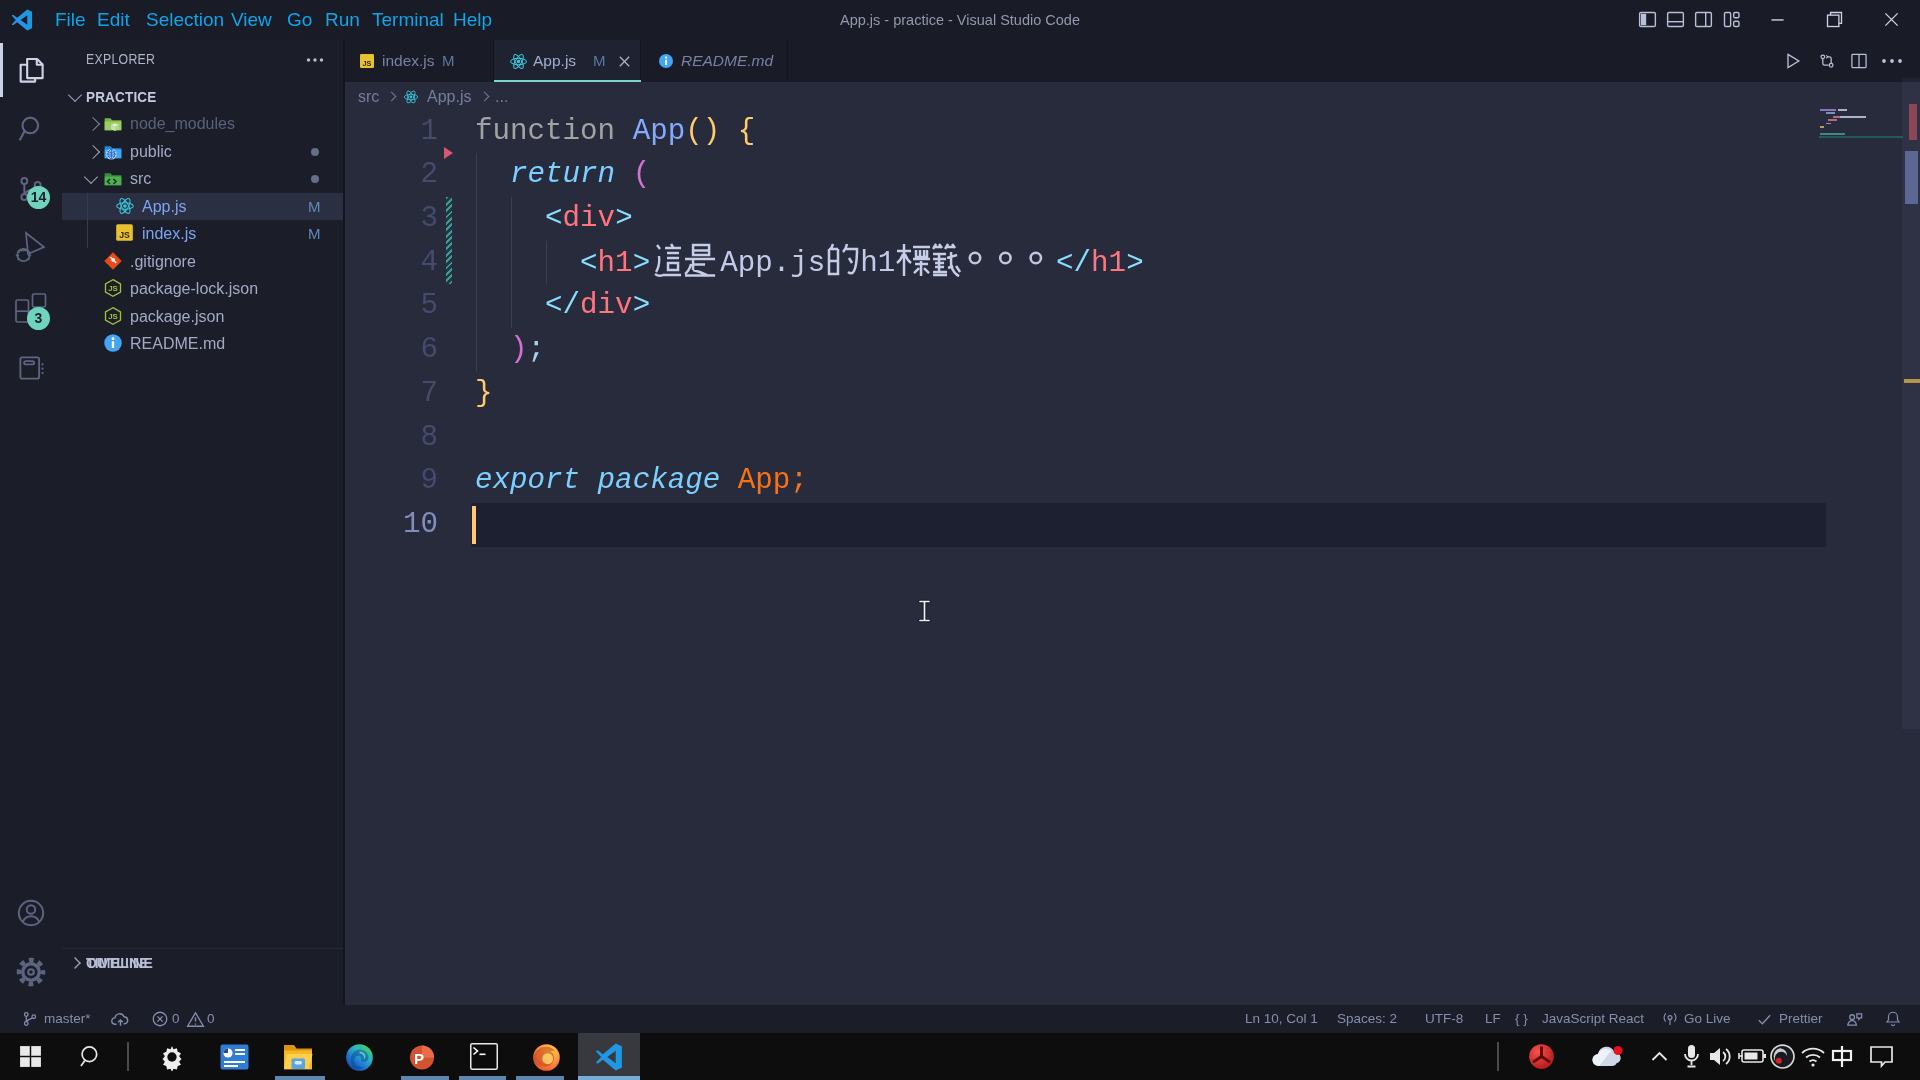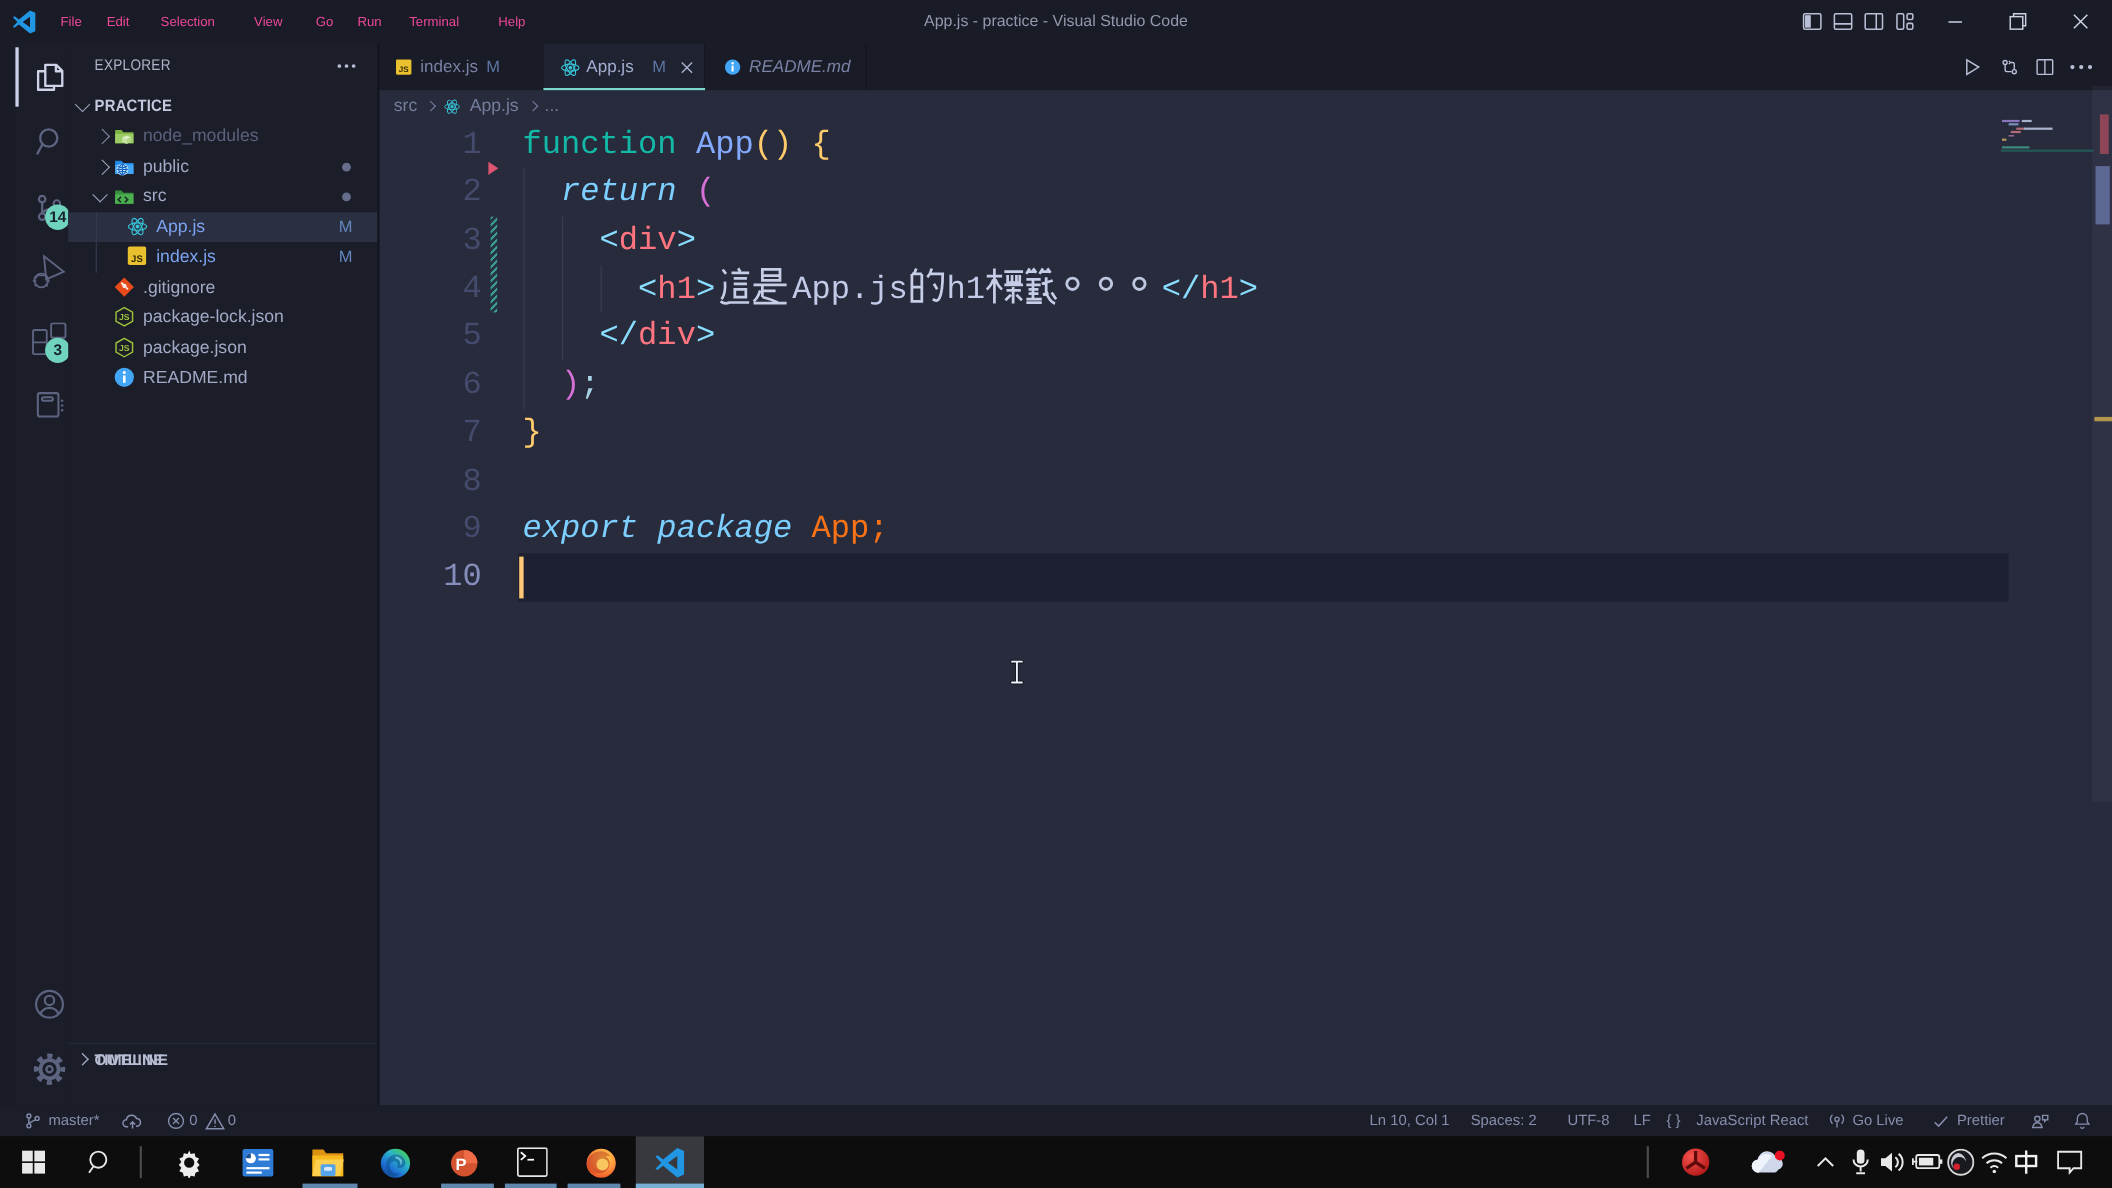--- a/index.html
+++ b/index.html
@@ -1,24 +1,24 @@
 <!DOCTYPE html>
 <html><head>
 <meta charset="utf-8">
 <style>
   * { margin:0; padding:0; box-sizing:border-box; }
   html,body { width:1920px; height:1080px; overflow:hidden; background:#191b26; }
   body { font-family:"Liberation Sans", sans-serif; position:relative; }
   .abs { position:absolute; }
   
   #titlebar { position:absolute; left:0; top:0; width:1920px; height:40px; background:#191b26; }
-  .menuitem { position:absolute; top:0; height:40px; line-height:40px; color:#ec4899; font-size:12px; }
+  .menuitem { position:absolute; top:0; height:40px; line-height:40px; color:#0ea5e9; font-size:19px; }
   #wintitle { position:absolute; top:0; height:40px; line-height:40px; width:100%; text-align:center; color:#9298ae; font-size:14.5px; }
   
-  #activitybar { position:absolute; left:14px; top:40px; width:62px; height:965px; background:#1b1d29;padding-left:16px; }
+  #activitybar { position:absolute; left:0; top:40px; width:62px; height:965px; background:#1b1d29;padding-left:16px; }
   .badge { position:absolute; width:23px; height:23px; border-radius:50%; background:#6fd3bd; color:#15202c; font-size:14px; font-weight:bold; text-align:center; line-height:23px; }
   
   #sidebar { position:absolute; left:62px; top:40px; width:281px; height:965px; background:#1b1d29; }
   #sidebar .hdr { position:absolute; left:24px; top:0; height:38px; line-height:38px; color:#aeb4c9; font-size:14px; transform:scaleX(0.88); transform-origin:left center; letter-spacing:0.3px; }
   .trow { position:absolute; left:0; width:281px; height:27.5px; line-height:27.5px; font-size:16px; color:#a2aac6; }
   .trow .lbl { position:absolute; left:68px; top:0; }
   .trow .m { position:absolute; left:246px; top:0; color:#6287bd; font-size:15px; }
   .chev { position:absolute; width:10px; height:10px; border-right:1.8px solid #9ba2bb; border-bottom:1.8px solid #9ba2bb; }
   .chev.open { transform:rotate(45deg); }
   .chev.closed { transform:rotate(-45deg); }
@@ -26,21 +26,21 @@
   
   #editor { position:absolute; left:343px; top:40px; width:1577px; height:965px; background:#272b3c; }
   #tabbar { position:absolute; left:0; top:0; width:1577px; height:42px; background:#191b26; }
   .tab { position:absolute; top:0; height:42px; }
   .tab .tlbl { position:absolute; top:0; height:42px; line-height:42px; font-size:15.5px; }
   #breadcrumb { position:absolute; left:0; top:42px; width:1577px; height:30px; line-height:30px; color:#767e9e; font-size:16px; }
   #code { position:absolute; left:0; top:69.7px; width:1577px; height:895px; font-family:"Liberation Mono", monospace; font-size:29.2px; }
   .cjk { vertical-align:-8px; }
   .cl { position:absolute; white-space:pre; line-height:43.7px; height:43.7px; color:#c3cae8; }
   .lnum { position:absolute; width:95px; text-align:right; color:#454b6c; line-height:43.7px; height:43.7px; font-size:29.2px; }
-  .kw { color:#14b8a6; } 
+  .kw { color:#a3a3a3; } 
   .kwb { color:#7dcfff; font-style:italic; } 
   .fn { color:#82aaff; }
   .gold { color:#ffcb6b; }
   .mag { color:#d670d6; }
   .abr { color:#89ddff; }
   .tag { color:#ff757f; }
   .pale { color:#f97316; }
   .guide { position:absolute; width:1.5px; background:rgba(125,135,170,0.22); }
   
   #statusbar { position:absolute; left:0; top:1005px; width:1920px; height:28px; background:#1b1d29; color:#868eac; font-size:13.5px; }

